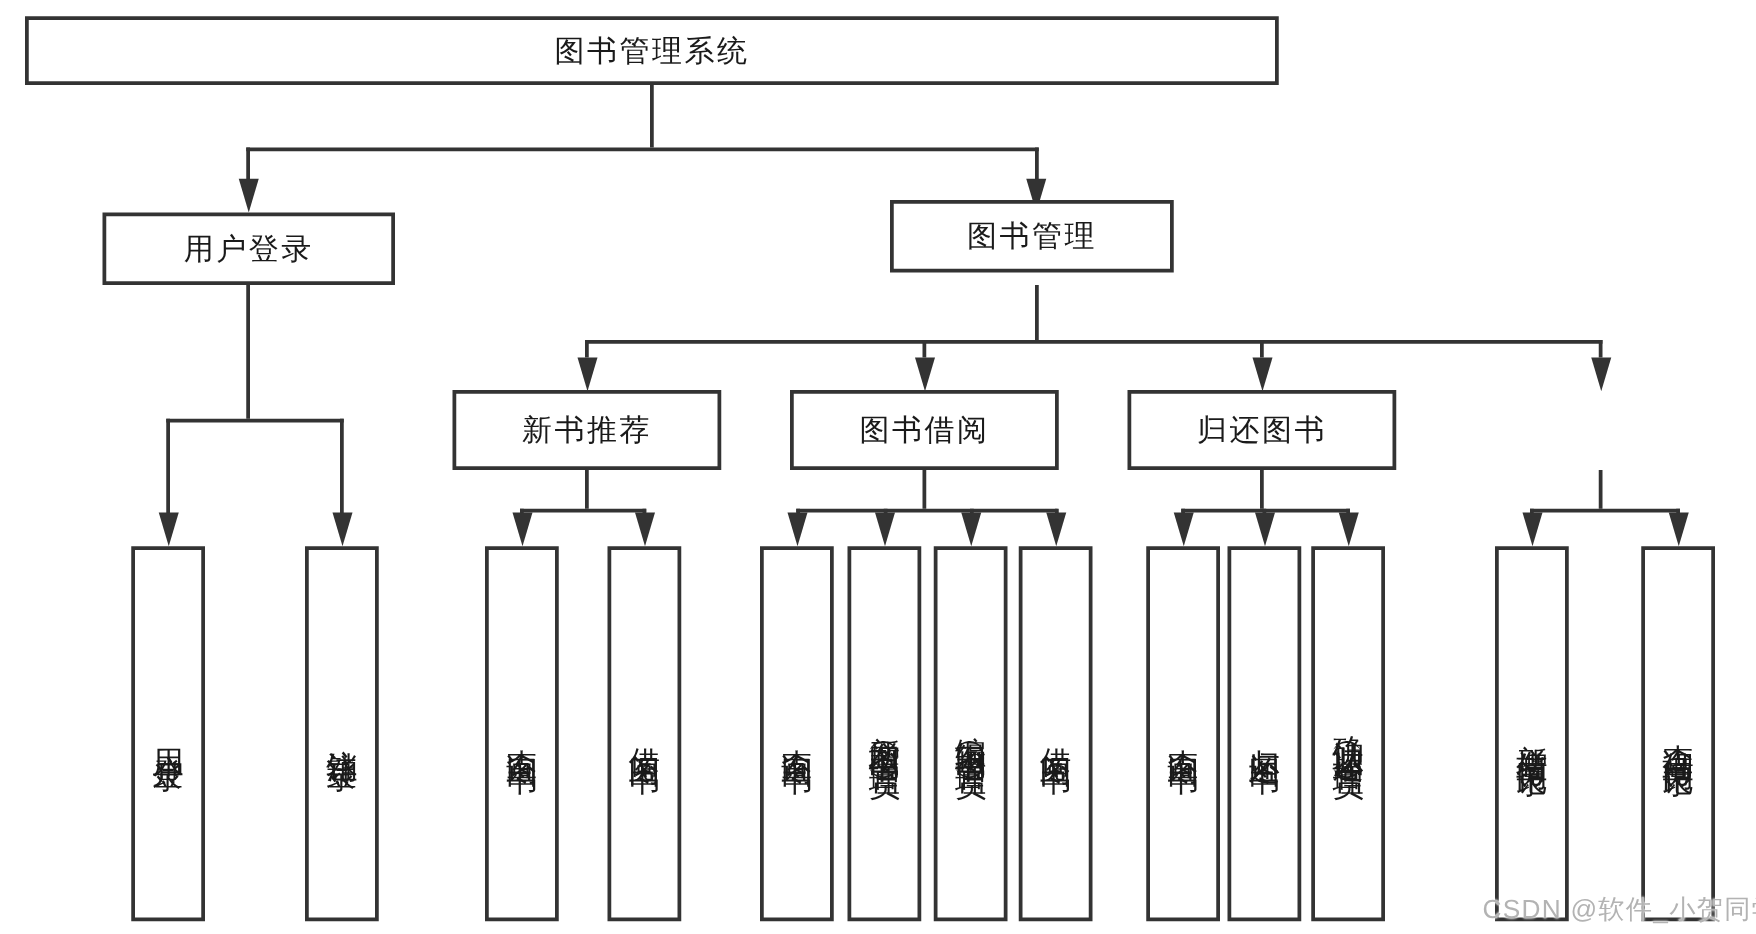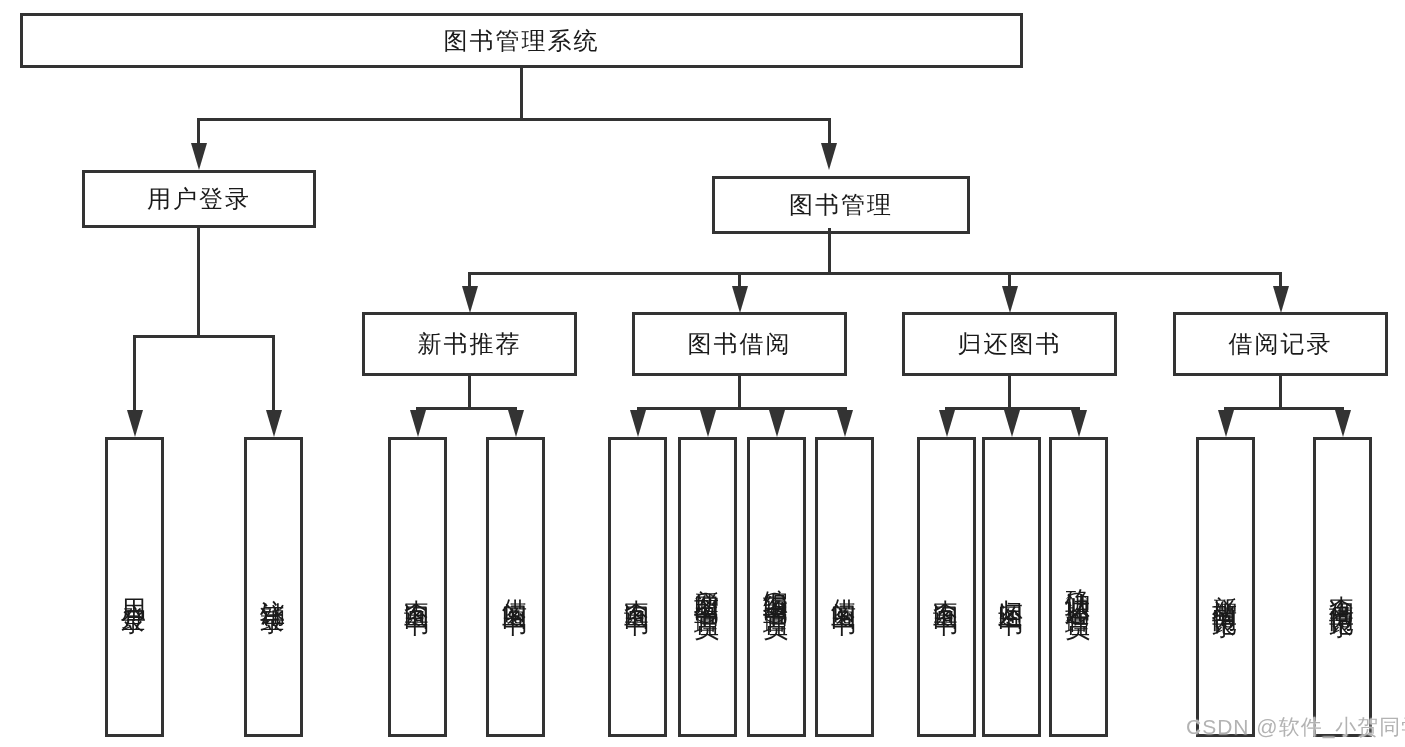--- a/index.html
+++ b/index.html
@@ -46,21 +46,21 @@
   <div class="hbox" style="left:20px;top:13px;width:1003px;height:55px">图书管理系统</div>
 
   <div class="vl" style="left:520px;top:68px;height:50px"></div>
   <div class="hl" style="left:197px;top:118px;width:634px"></div>
   <div class="vl" style="left:197px;top:118px;height:27px"></div>
   <div class="vl" style="left:828px;top:118px;height:27px"></div>
   <div class="ah" style="left:191px;top:143px"></div>
   <div class="ah" style="left:821px;top:143px"></div>
 
   <div class="hbox" style="left:82px;top:170px;width:234px;height:58px">用户登录</div>
-  <div class="hbox" style="left:712px;top:176px;width:258px;height:58px">图书管理</div>
+  <div class="hbox" style="left:712px;top:160px;width:227px;height:58px">图书管理</div>
 
   <div class="vl" style="left:197px;top:228px;height:107px"></div>
   <div class="hl" style="left:133px;top:335px;width:142px"></div>
   <div class="vl" style="left:133px;top:335px;height:76px"></div>
   <div class="vl" style="left:272px;top:335px;height:76px"></div>
   <div class="ah" style="left:127px;top:410px"></div>
   <div class="ah" style="left:266px;top:410px"></div>
 
   <div class="vl" style="left:828px;top:228px;height:44px"></div>
   <div class="hl" style="left:468px;top:272px;width:814px"></div>
@@ -69,21 +69,20 @@
   <div class="vl" style="left:1008px;top:272px;height:14px"></div>
   <div class="vl" style="left:1279px;top:272px;height:14px"></div>
   <div class="ah" style="left:462px;top:286px"></div>
   <div class="ah" style="left:732px;top:286px"></div>
   <div class="ah" style="left:1002px;top:286px"></div>
   <div class="ah" style="left:1273px;top:286px"></div>
 
   <div class="hbox" style="left:632px;top:312px;width:215px;height:64px">图书借阅</div>
   <div class="hbox" style="left:362px;top:312px;width:215px;height:64px">新书推荐</div>
   <div class="hbox" style="left:902px;top:312px;width:215px;height:64px">归还图书</div>
-  <div class="hbox" style="left:1173px;top:312px;width:215px;height:64px">借阅记录</div>
 
   <div class="vl" style="left:468px;top:376px;height:31px"></div>
   <div class="hl" style="left:416px;top:407px;width:101px"></div>
   <div class="vl" style="left:416px;top:407px;height:8px"></div>
   <div class="vl" style="left:514px;top:407px;height:8px"></div>
   <div class="ah" style="left:410px;top:410px"></div>
   <div class="ah" style="left:508px;top:410px"></div>
 
   <div class="vl" style="left:738px;top:376px;height:31px"></div>
   <div class="hl" style="left:637px;top:407px;width:209px"></div>

